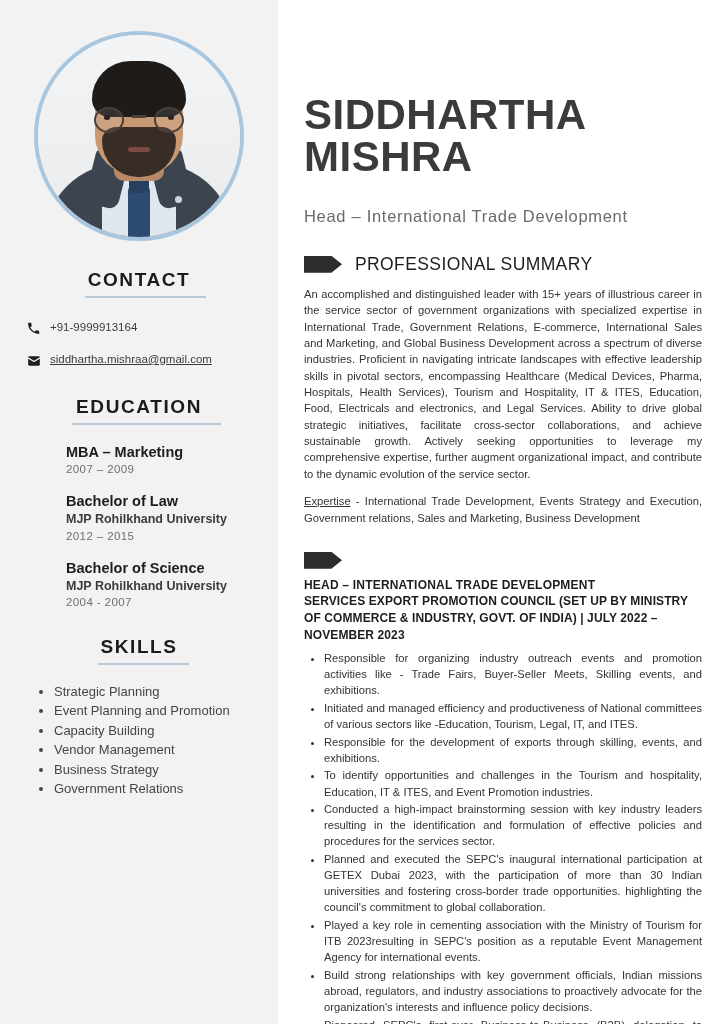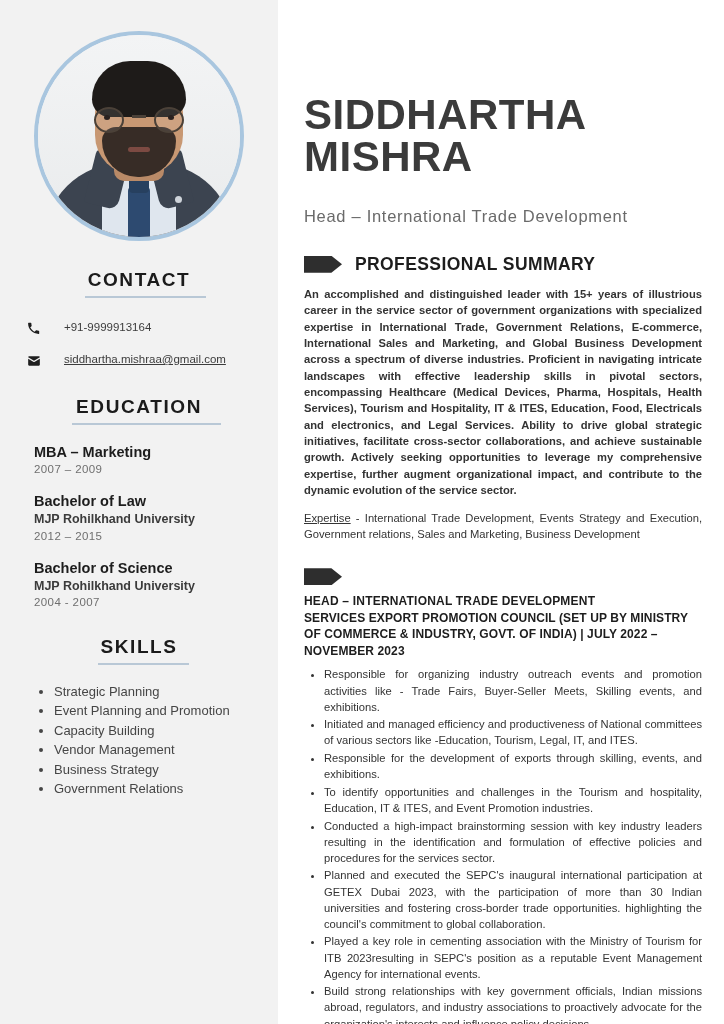--- a/index.html
+++ b/index.html
@@ -130,36 +130,36 @@
     background: #b9c8d6;
     margin-top: 5px;
     width: 118%;
     margin-left: -3%;
   }
 
   .contact-list { margin-top: 18px; padding: 0 18px 0 22px; }
   .contact-row {
     display: flex;
     align-items: flex-start;
-    gap: 23px;
+    gap: 9px;
     margin-bottom: 16px;
     font-size: 11.5px;
     color: #3c3c3c;
     line-height: 1.35;
   }
   .contact-row .ico {
     flex: 0 0 15px;
     width: 15px; height: 15px;
     margin-top: 1px;
     display: flex; align-items: center; justify-content: center;
   }
   .contact-row .txt.link { text-decoration: underline; word-break: break-word; }
 
   .edu-block { margin-top: 14px; padding: 0 22px 0 30px; }
-  .edu-item { margin-bottom: 17px; }
+  .edu-item { margin-bottom: 17px; margin-left: 32px; }
   .edu-degree { font-size: 14.5px; font-weight: 700; color: #1d1d1d; line-height: 1.25; }
   .edu-school { font-size: 12.5px; font-weight: 700; color: #3b3b3b; line-height: 1.3; margin-top: 1px; }
   .edu-years { font-size: 11.5px; color: #6f6f6f; letter-spacing: .4px; margin-top: 2px; }
 
   .skills-block { margin-top: 10px; padding: 0 18px 0 34px; }
   .skills-list { margin: 14px 0 0 0; padding-left: 16px; }
   .skills-list li {
     font-size: 13px;
     color: #464646;
     line-height: 1.42;
@@ -197,31 +197,30 @@
     margin-top: 26px;
     margin-bottom: 8px;
   }
   .flag {
     width: 38px; height: 17px;
     background: #2e2e2e;
     clip-path: polygon(0 0, 72% 0, 100% 50%, 72% 100%, 0 100%);
   }
   .sec-title {
     font-size: 17.5px;
-    font-weight: 700;
+    font-weight: 400;
     letter-spacing: 0.4px;
     color: #1d1d1d;
   }
 
   .summary {
     font-size: 11.2px;
     line-height: 1.46;
     color: #333333;
     text-align: justify;
-    font-weight: bold;
   }
   .expertise {
     font-size: 11.2px;
     line-height: 1.46;
     color: #333333;
     text-align: justify;
     margin-top: 2px;
   }
   .expertise .u { text-decoration: underline; }
 

